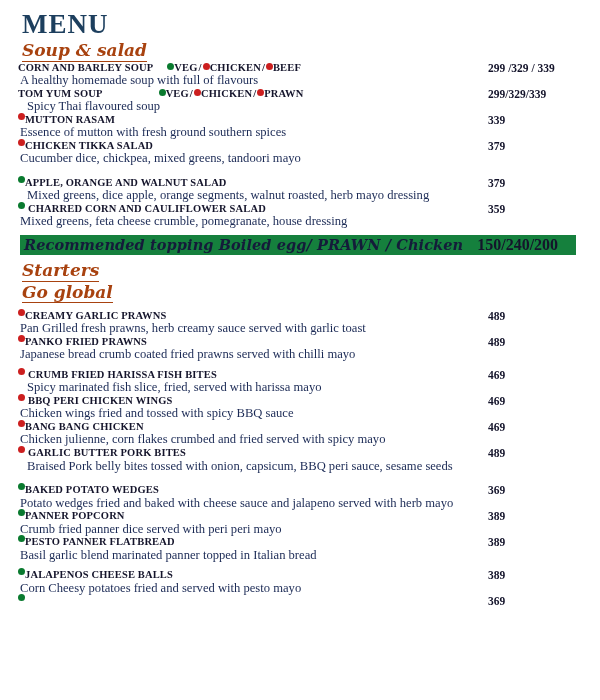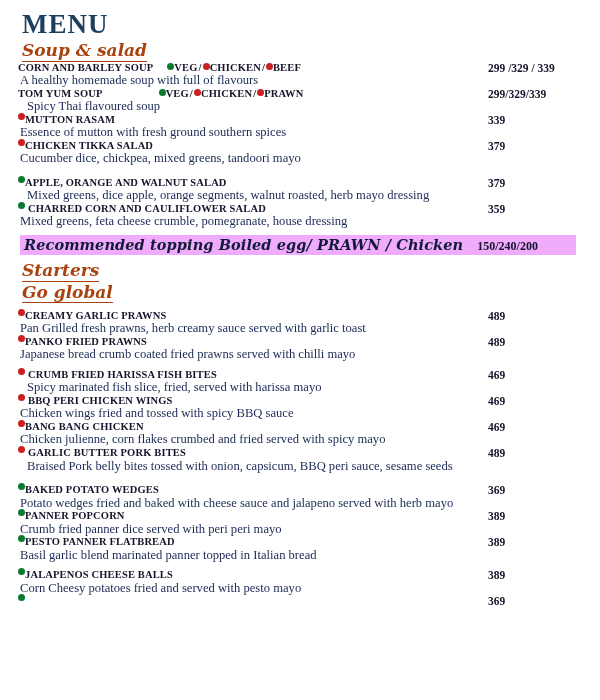--- a/index.html
+++ b/index.html
@@ -119,41 +119,41 @@
     top: -1px;
     flex: 0 0 auto;
   }
   .dot.veg { background: #0a7a2f; }
   .dot.nonveg { background: #cc1f1f; }
   .dot.gap { margin-right: 3px; }
   .sep { padding: 0 1px; }
 
   
   .recommend {
-    background: #f0abfc;
+    background: #15803d;
     display: flex;
     align-items: baseline;
     padding: 1px 4px 1px 4px;
     margin: 6px 0 2px 2px;
     width: 556px;
     box-sizing: border-box;
   }
   .recommend-text {
     font-family: "DejaVu Serif", "Liberation Serif", serif;
     font-style: italic;
     font-weight: bold;
     font-size: 14.5px;
     color: #141b3a;
     letter-spacing: 0.1px;
     white-space: nowrap;
   }
   .recommend-price {
     font-family: "Liberation Serif", "DejaVu Serif", serif;
     font-weight: bold;
-    font-size: 12px;
+    font-size: 16px;
     color: #14142b;
     margin-left: 14px;
     white-space: nowrap;
   }
   .gap-sm { height: 7px; }
   .gap-xs { height: 3px; }
   .gap-md { height: 11px; }
 </style>
 </head>
 <body>

